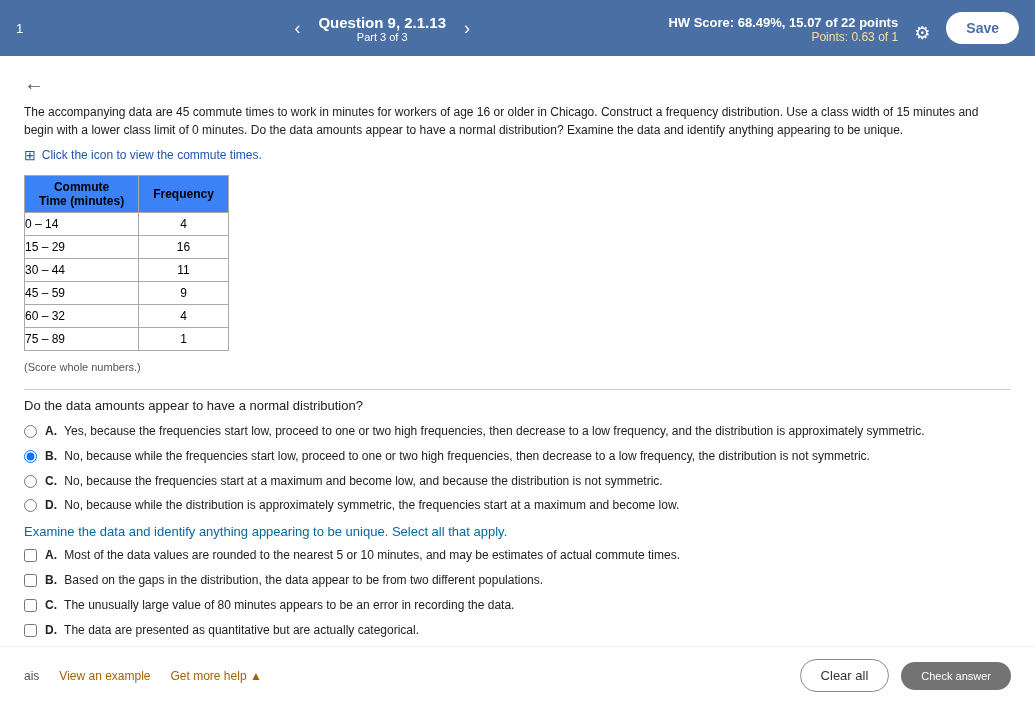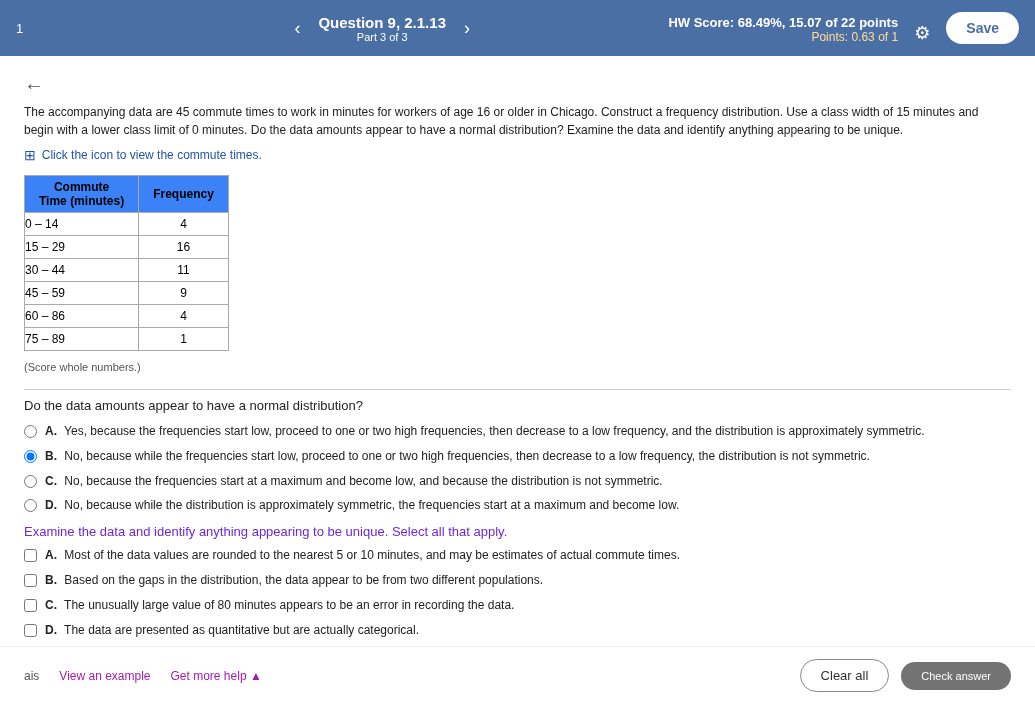--- a/index.html
+++ b/index.html
@@ -192,21 +192,21 @@
     .radio-option input[type="radio"] {
       margin-top: 2px;
       flex-shrink: 0;
     }
     .option-label {
       font-weight: bold;
       margin-right: 4px;
     }
     .examine-text {
       font-size: 13px;
-      color: #6d28d9;
+      color: #0369a1;
       margin: 10px 0 8px 0;
     }
     .checkbox-option {
       display: flex;
       align-items: flex-start;
       gap: 8px;
       margin-bottom: 8px;
       font-size: 12px;
       color: #222;
       line-height: 1.4;
@@ -223,21 +223,21 @@
       padding: 12px 24px;
       background: white;
       border-top: 1px solid #eee;
     }
     .bottom-left {
       display: flex;
       gap: 20px;
       align-items: center;
     }
     .bottom-link {
-      color: #a21caf;
+      color: #a16207;
       font-size: 12px;
       cursor: pointer;
       text-decoration: none;
     }
     .bottom-right {
       display: flex;
       gap: 12px;
       align-items: center;
     }
     .clear-all-btn {
@@ -315,21 +315,21 @@
             </tr>
             <tr>
               <td>30 – 44</td>
               <td><input type="text" value="11" style=""></td>
             </tr>
             <tr>
               <td>45 – 59</td>
               <td><input type="text" value="9" style=""></td>
             </tr>
             <tr>
-              <td>60 – 86</td>
+              <td>60 – 32</td>
               <td><input type="text" value="4" style=""></td>
             </tr>
             <tr>
               <td>75 – 89</td>
               <td><input type="text" value="1" style=""></td>
             </tr>
           </tbody>
       </table>
     </div>
     <div class="type-note">(Score whole numbers.)</div>

